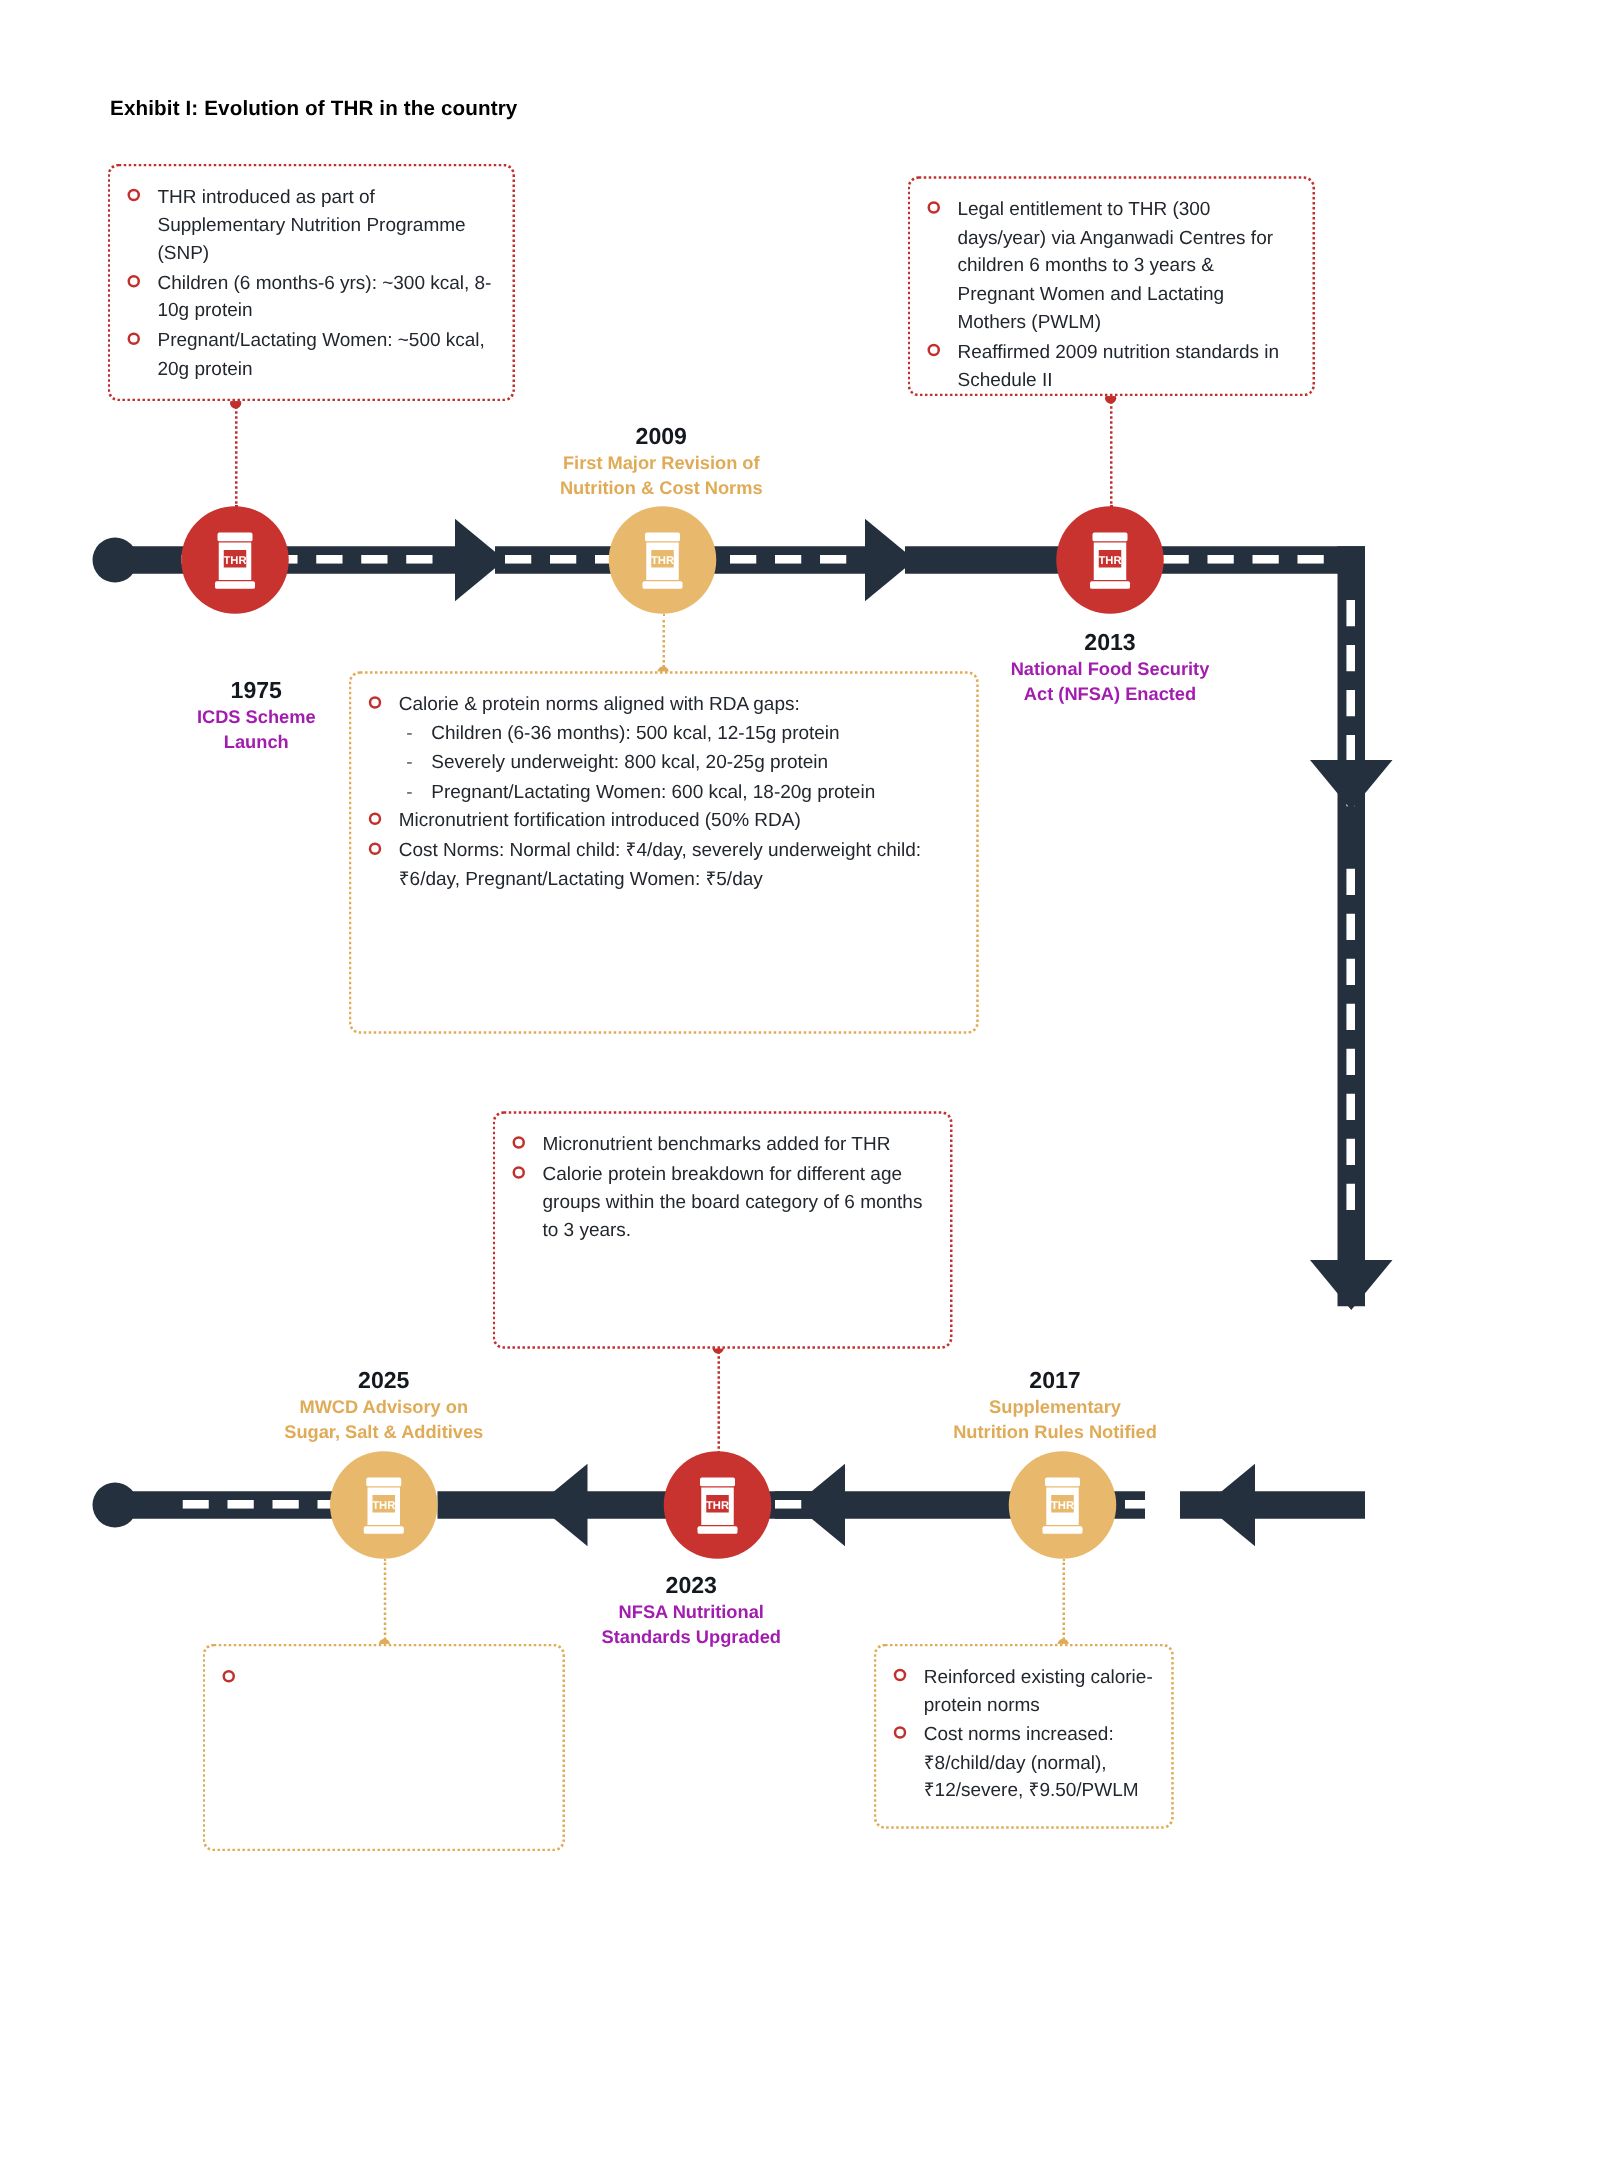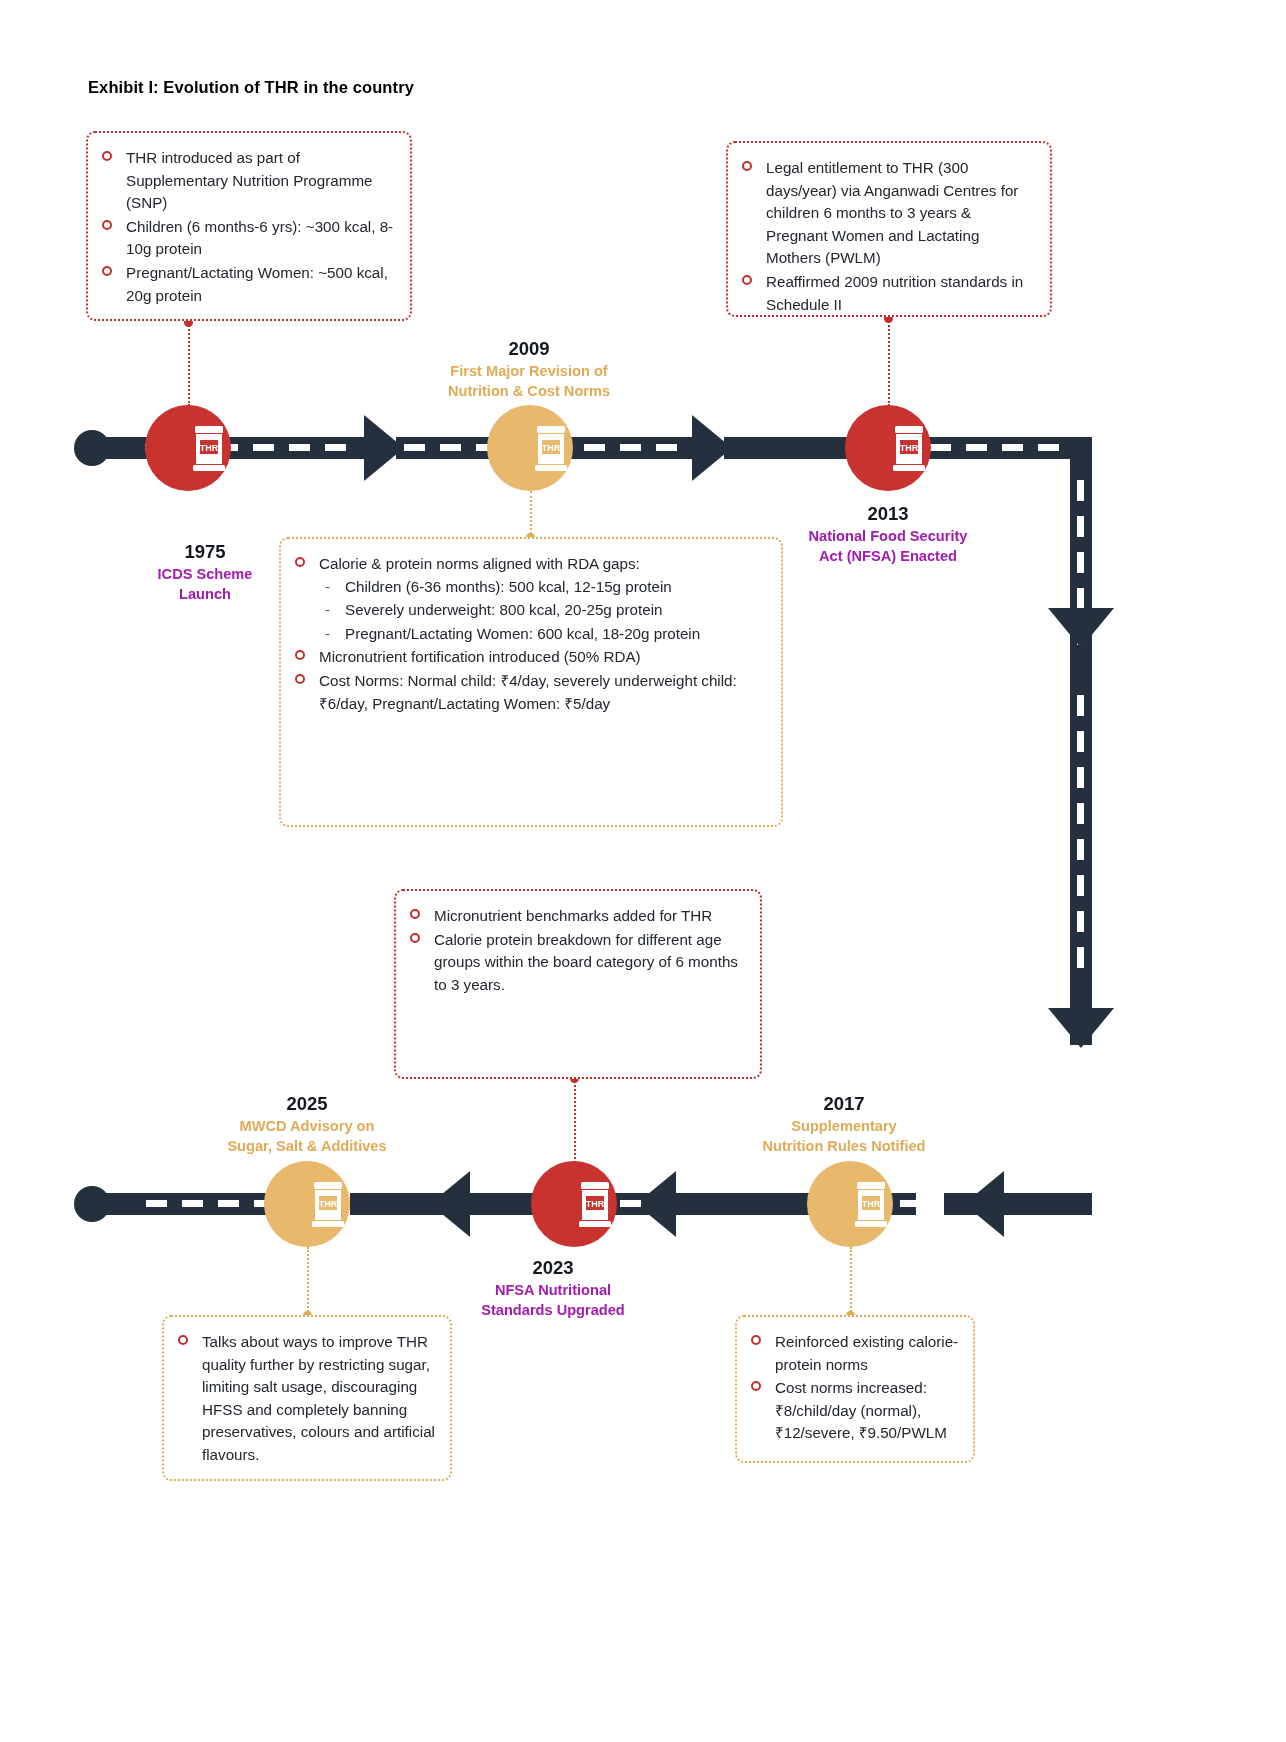--- a/index.html
+++ b/index.html
@@ -41,21 +41,21 @@
   .arrow{position:absolute;width:0;height:0;}
   .arrow.right{border-top:33px solid transparent;border-bottom:33px solid transparent;
                border-left:40px solid #25303f;}
   .arrow.left{border-top:33px solid transparent;border-bottom:33px solid transparent;
               border-right:40px solid #25303f;}
   .arrow.down{border-left:33px solid transparent;border-right:33px solid transparent;
               border-top:40px solid #25303f;}
 
   
   .node{position:absolute;width:86px;height:86px;border-radius:50%;
-        display:flex;align-items:center;justify-content:flex-end;}
+        display:flex;align-items:center;justify-content:center;}
   .node.red{background:#c8322f;}
   .node.gold{background:#e8b96c;}
   .node svg{display:block;}
 
   
   .conn{position:absolute;border-left:2.5px dotted #c1302d;}
   .conn.gold{border-left-color:#e0ab57;}
   .cdot{position:absolute;width:9px;height:9px;border-radius:50%;background:#c1302d;}
   .cdot.gold{background:#e0ab57;}
 </style>
@@ -275,24 +275,24 @@
 
   <div class="box" style="left:394px;top:889px;width:368px;height:190px;">
     <ul>
       <li><span class="bul"></span><span>Micronutrient benchmarks added for THR</span></li>
       <li><span class="bul"></span><span>Calorie protein breakdown for different age groups within the board category of 6 months to 3 years.</span></li>
     </ul>
   </div>
 
   <div class="box gold" style="left:162px;top:1315px;width:290px;height:166px;">
     <ul>
-      <li><span class="bul"></span><span>Talks about ways to improve THR quality further by restricting sugar, limiting salt usage, discouraging HFSS and completely banning preservatives, colours and artificial flavours.</span></li>
-    </ul>
-  </div>
-
-  <div class="box gold" style="left:735px;top:1315px;width:240px;height:148px;">
+      <li><span class="bul"></span></li>
+    </ul>
+  </div>
+
+  <div class="box gold" style="left:699px;top:1315px;width:240px;height:148px;">
     <ul>
       <li><span class="bul"></span><span>Reinforced existing calorie-protein norms</span></li>
       <li><span class="bul"></span><span>Cost norms increased: ₹8/child/day (normal), ₹12/severe, ₹9.50/PWLM</span></li>
     </ul>
   </div>
 
 </div>
 
 </body></html>

